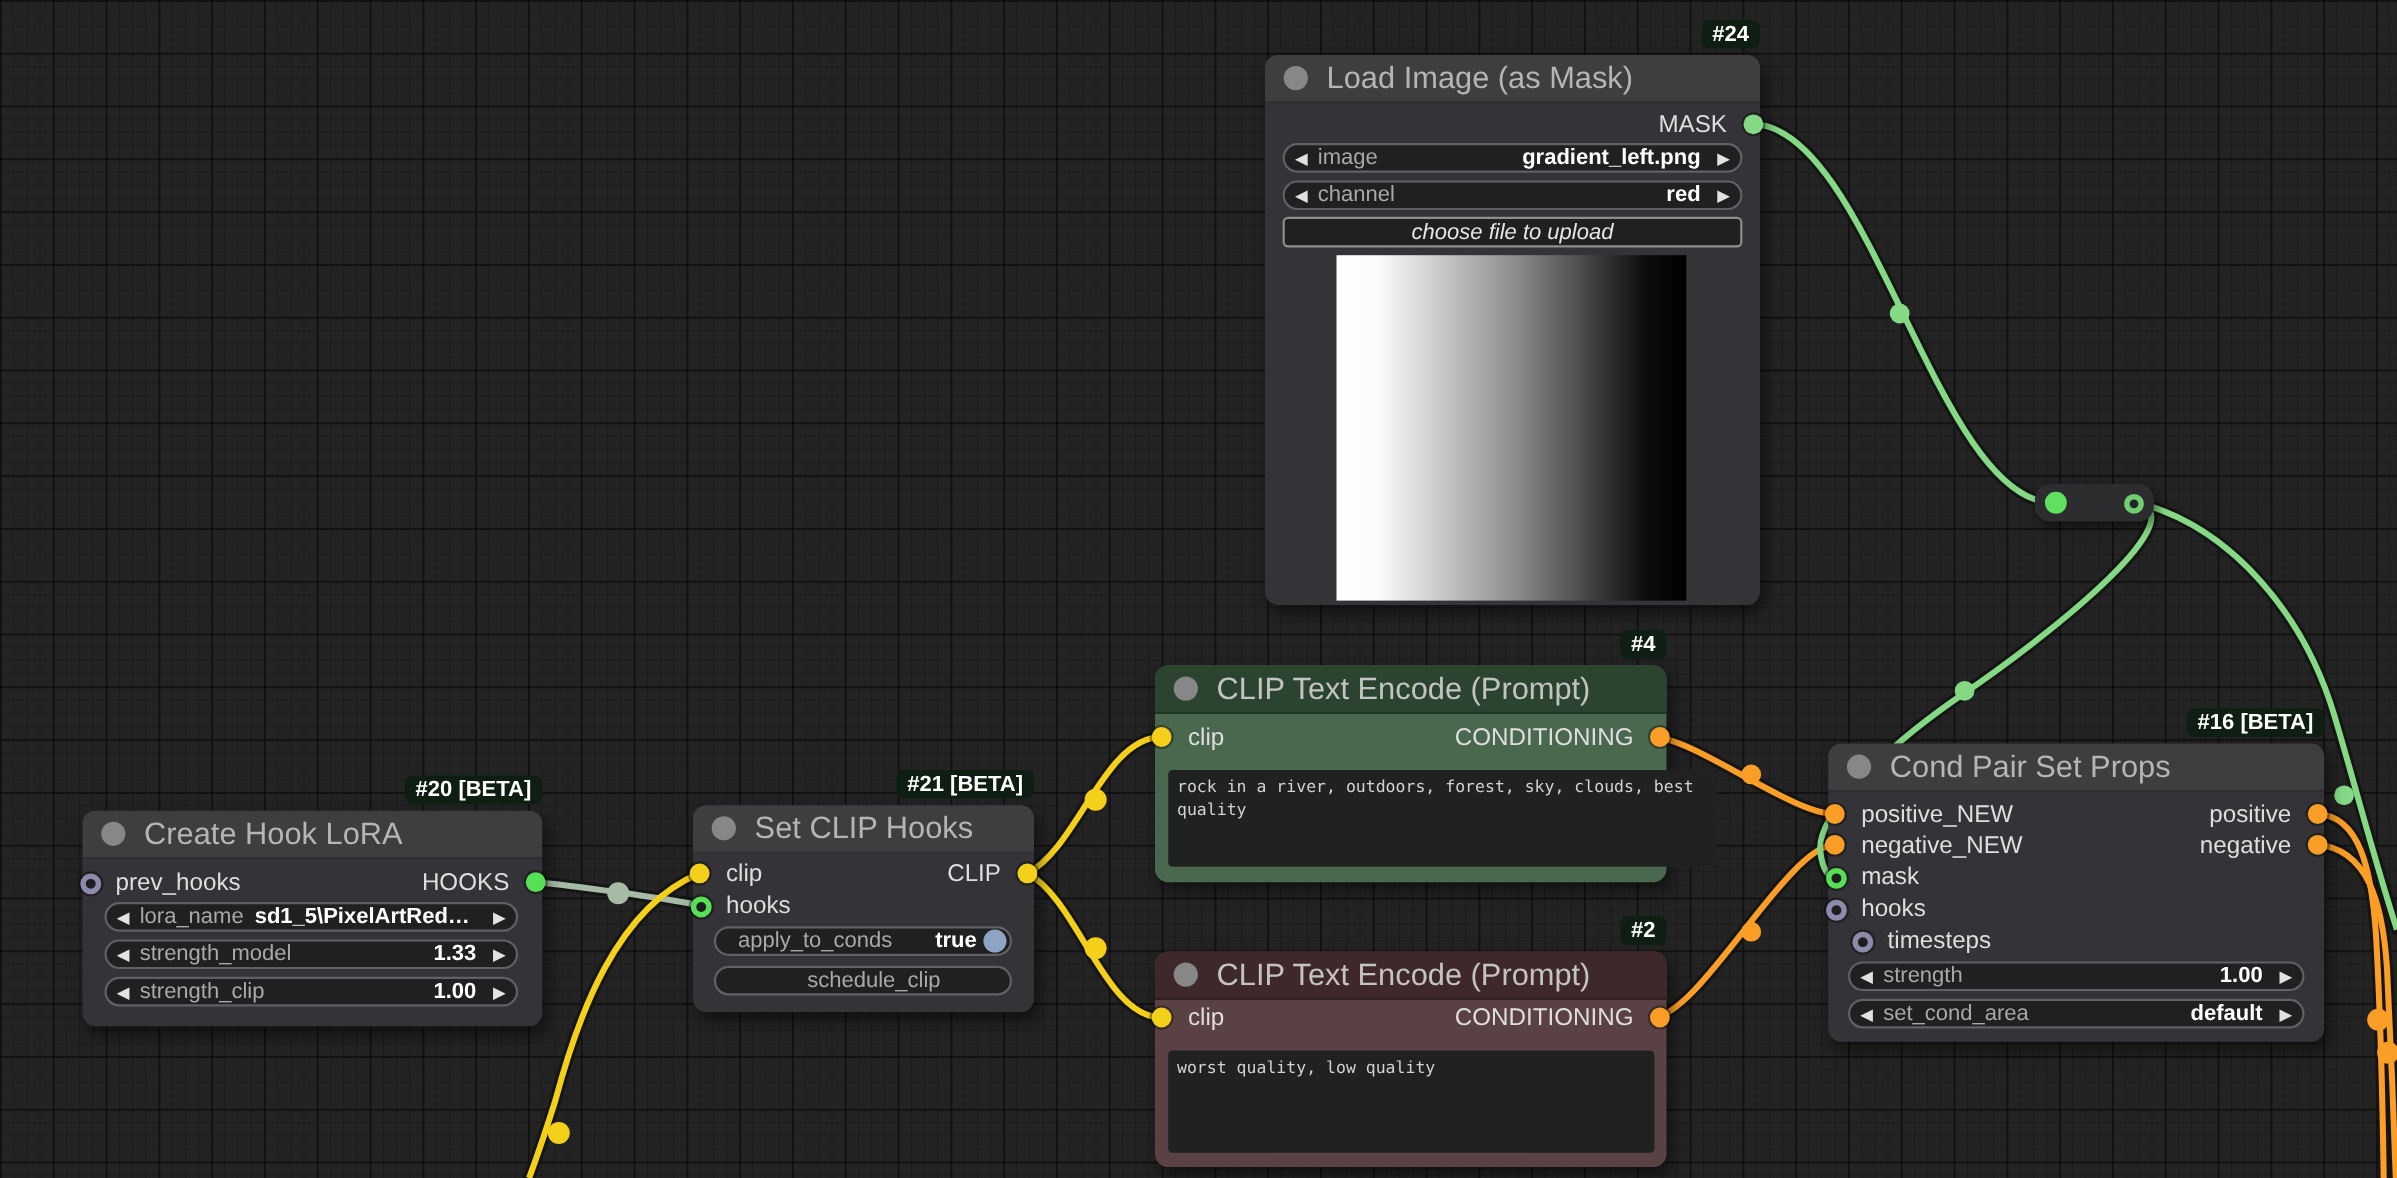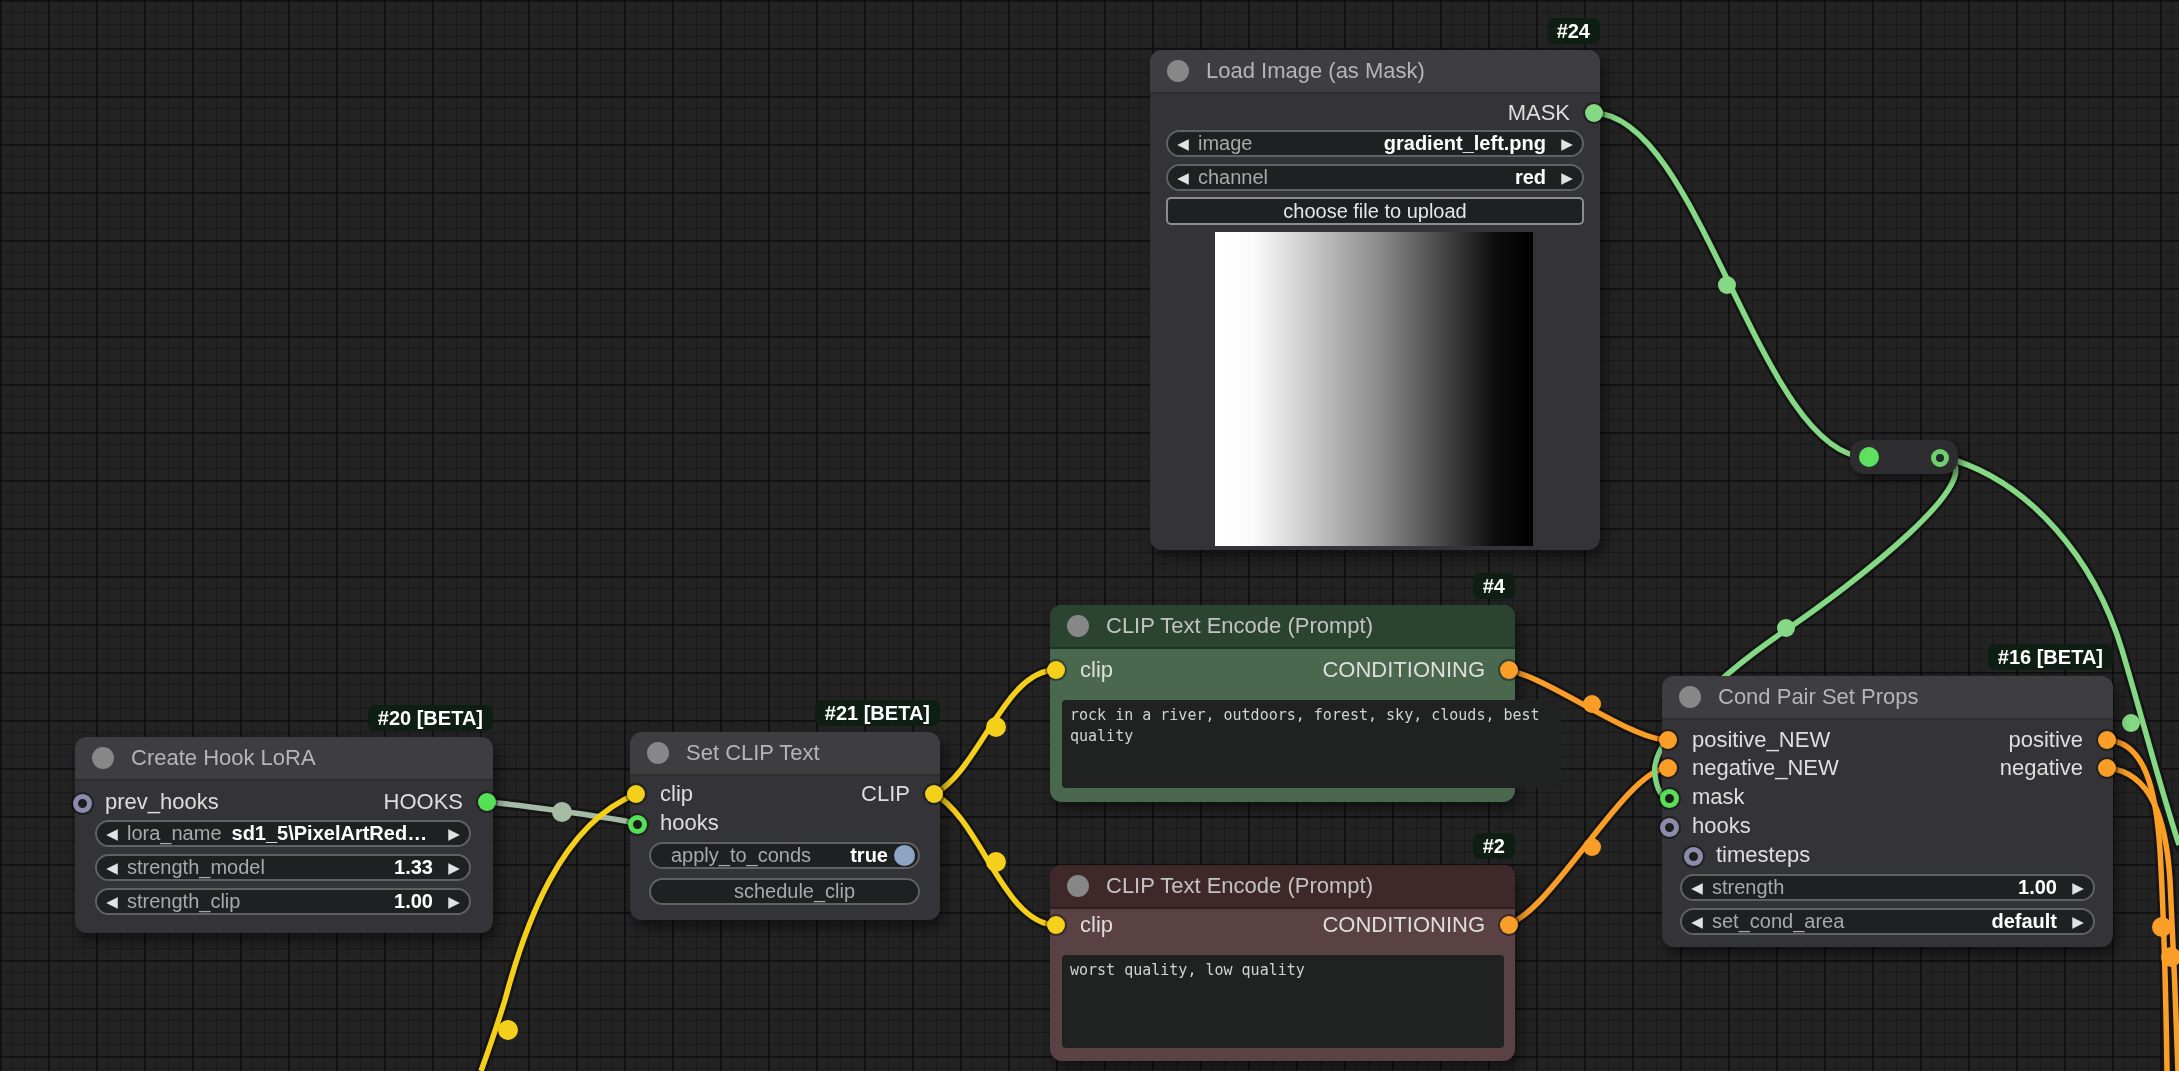--- a/index.html
+++ b/index.html
@@ -21,21 +21,21 @@
     box-shadow:4px 7px 14px rgba(0,0,0,0.5);
   }
   .node .header{
     position:absolute;left:0;top:0;right:0;height:42px;
     border-radius:12px 12px 0 0;
     background:#3e3e41;
     border-bottom:2px solid rgba(0,0,0,0.25);
   }
   .node .title{
     position:absolute;left:56px;top:0;height:42px;line-height:42px;
-    font-size:22px;color:#b5b5b5;white-space:nowrap;
+    font-size:28px;color:#b5b5b5;white-space:nowrap;
   }
   .collapse-dot{
     position:absolute;left:17px;top:10px;width:22px;height:22px;border-radius:50%;
     background:#878787;
   }
   .badge{
     position:absolute;right:0;top:-32px;height:26px;line-height:26px;
     padding:0 10px;border-radius:7px;background:#0e1e12;
     color:#fff;font-size:20px;font-weight:bold;white-space:nowrap;
   }
@@ -162,21 +162,21 @@
       <span class="wlabel">image</span>
       <span class="wvalue">gradient_left.png</span>
       <span class="arrow">▶</span>
     </div>
     <div class="widget" style="left:16px;top:114px;width:418px;">
       <span class="arrow">◀</span>
       <span class="wlabel">channel</span>
       <span class="wvalue">red</span>
       <span class="arrow">▶</span>
     </div>
-    <div class="btn-widget" style="left:16px;top:147px;width:418px;">choose file to upload</div>
+    <div class="btn-widget" style="left:16px;top:147px;width:418px;font-style:italic;">choose file to upload</div>
     <div class="img-preview" style="left:65px;top:182px;width:318px;height:314px;"></div>
   </div>
 
   <div class="node green-node" style="left:1050px;top:605px;width:465px;height:197px;">
     <div class="badge">#4</div>
     <div class="header"></div>
     <div class="collapse-dot"></div>
     <div class="title">CLIP Text Encode (Prompt)</div>
     <div class="slotrow" style="top:51px;">
       <span class="dot in yellow"></span>
@@ -230,21 +230,21 @@
       <span class="wlabel">strength_clip</span>
       <span class="wvalue">1.00</span>
       <span class="arrow">▶</span>
     </div>
   </div>
 
   <div class="node" style="left:630px;top:732px;width:310px;height:188px;">
     <div class="badge">#21 [BETA]</div>
     <div class="header"></div>
     <div class="collapse-dot"></div>
-    <div class="title">Set CLIP Text</div>
+    <div class="title">Set CLIP Hooks</div>
     <div class="slotrow" style="top:48px;">
       <span class="dot in yellow"></span>
       <span class="slot-label-in">clip</span>
       <span class="slot-label-out">CLIP</span>
       <span class="dot out yellow"></span>
     </div>
     <div class="slotrow" style="top:77px;">
       <span class="dot in ring green"></span>
       <span class="slot-label-in">hooks</span>
     </div>

